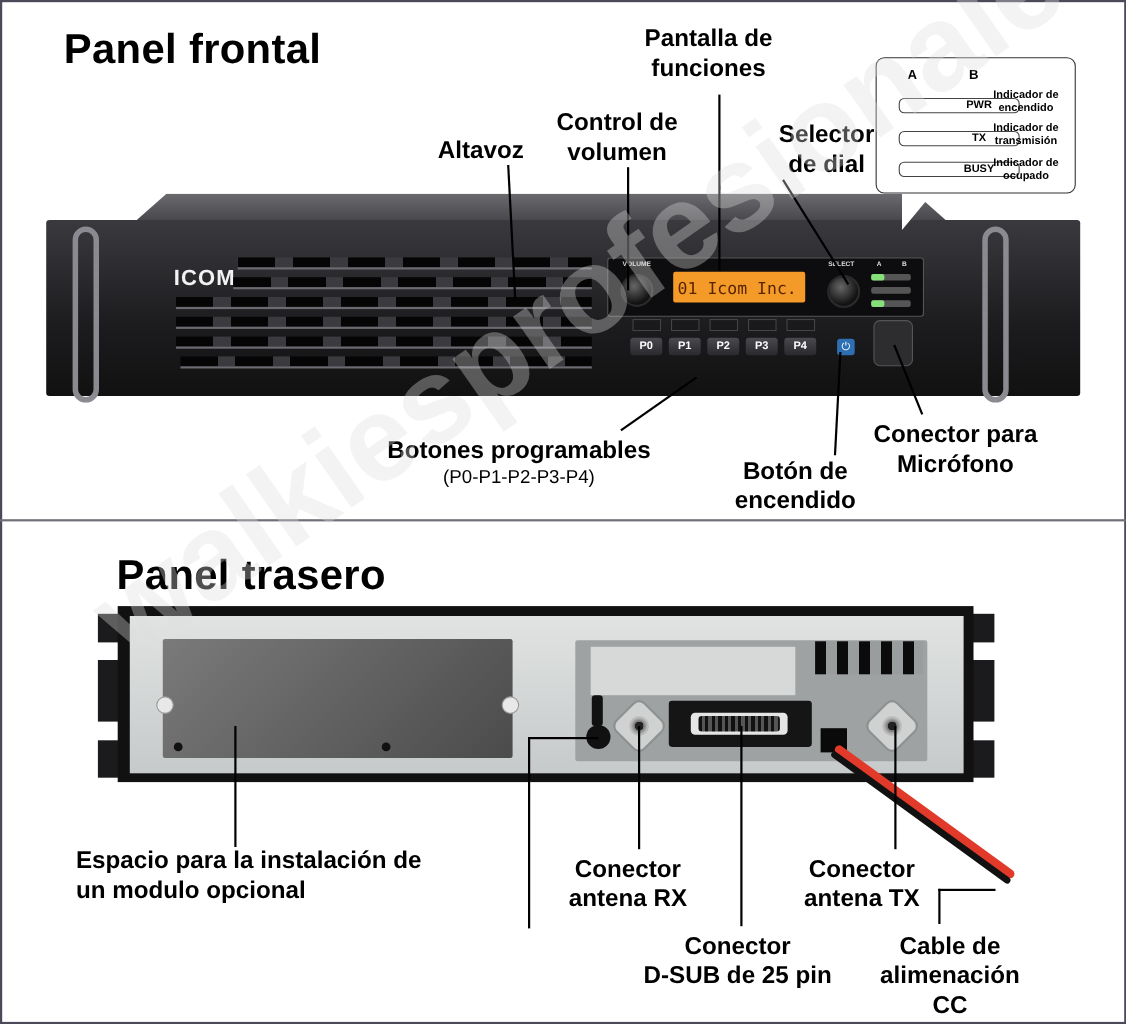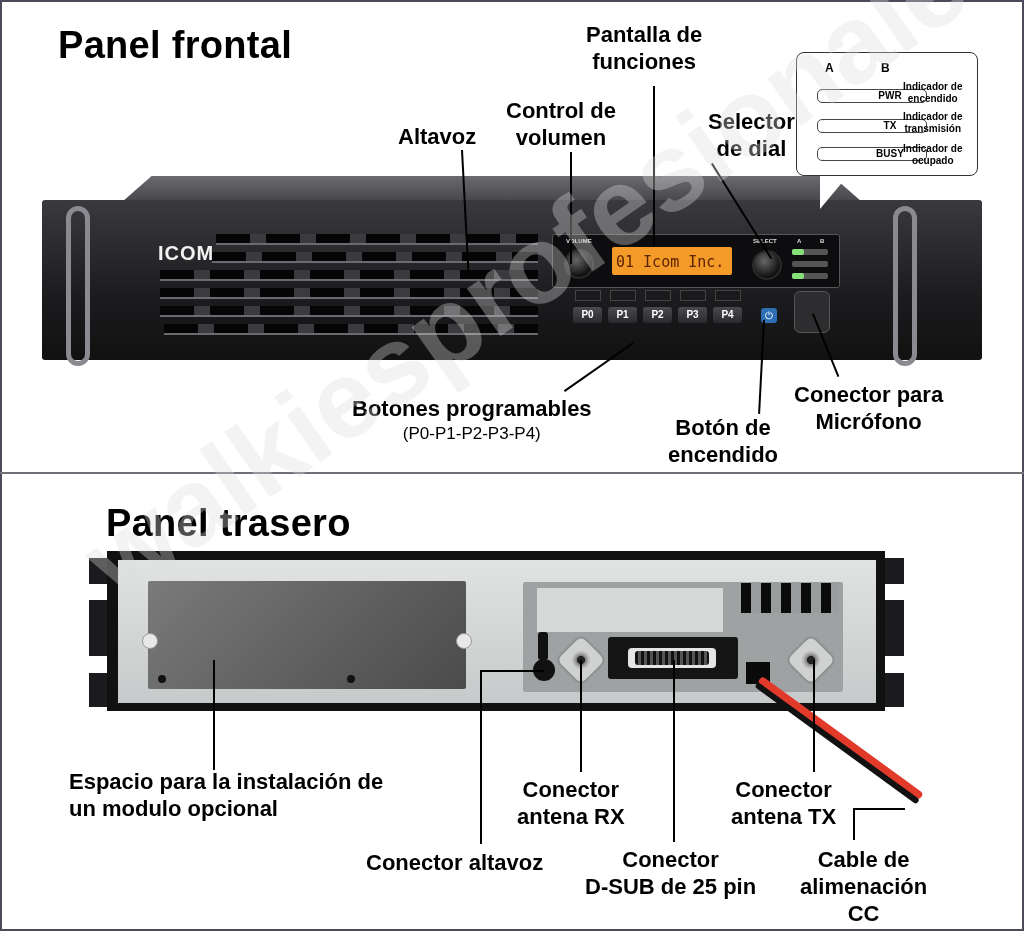--- a/index.html
+++ b/index.html
@@ -205,21 +205,20 @@
 <div class="line" style="left:673px; top:660px; width:2px; height:182px;"></div>
 <div class="line" style="left:813px; top:660px; width:2px; height:112px;"></div>
 <div class="line" style="left:853px; top:808px; width:52px; height:2px;"></div>
 <div class="line" style="left:853px; top:808px; width:2px; height:32px;"></div>
 
 <div class="abs lbl" style="left:69px; top:768px; text-align:left;">
   <div>Espacio para la instalación de</div>
   <div>un modulo opcional</div>
 </div>
 <div class="abs lbl" style="left:366px; top:849px;">
-  <div>Conector altavoz</div>
 </div>
 <div class="abs lbl" style="left:517px; top:776px;">
   <div>Conector</div>
   <div>antena RX</div>
 </div>
 <div class="abs lbl" style="left:585px; top:846px;">
   <div>Conector</div>
   <div>D-SUB de 25 pin</div>
 </div>
 <div class="abs lbl" style="left:731px; top:776px;">

